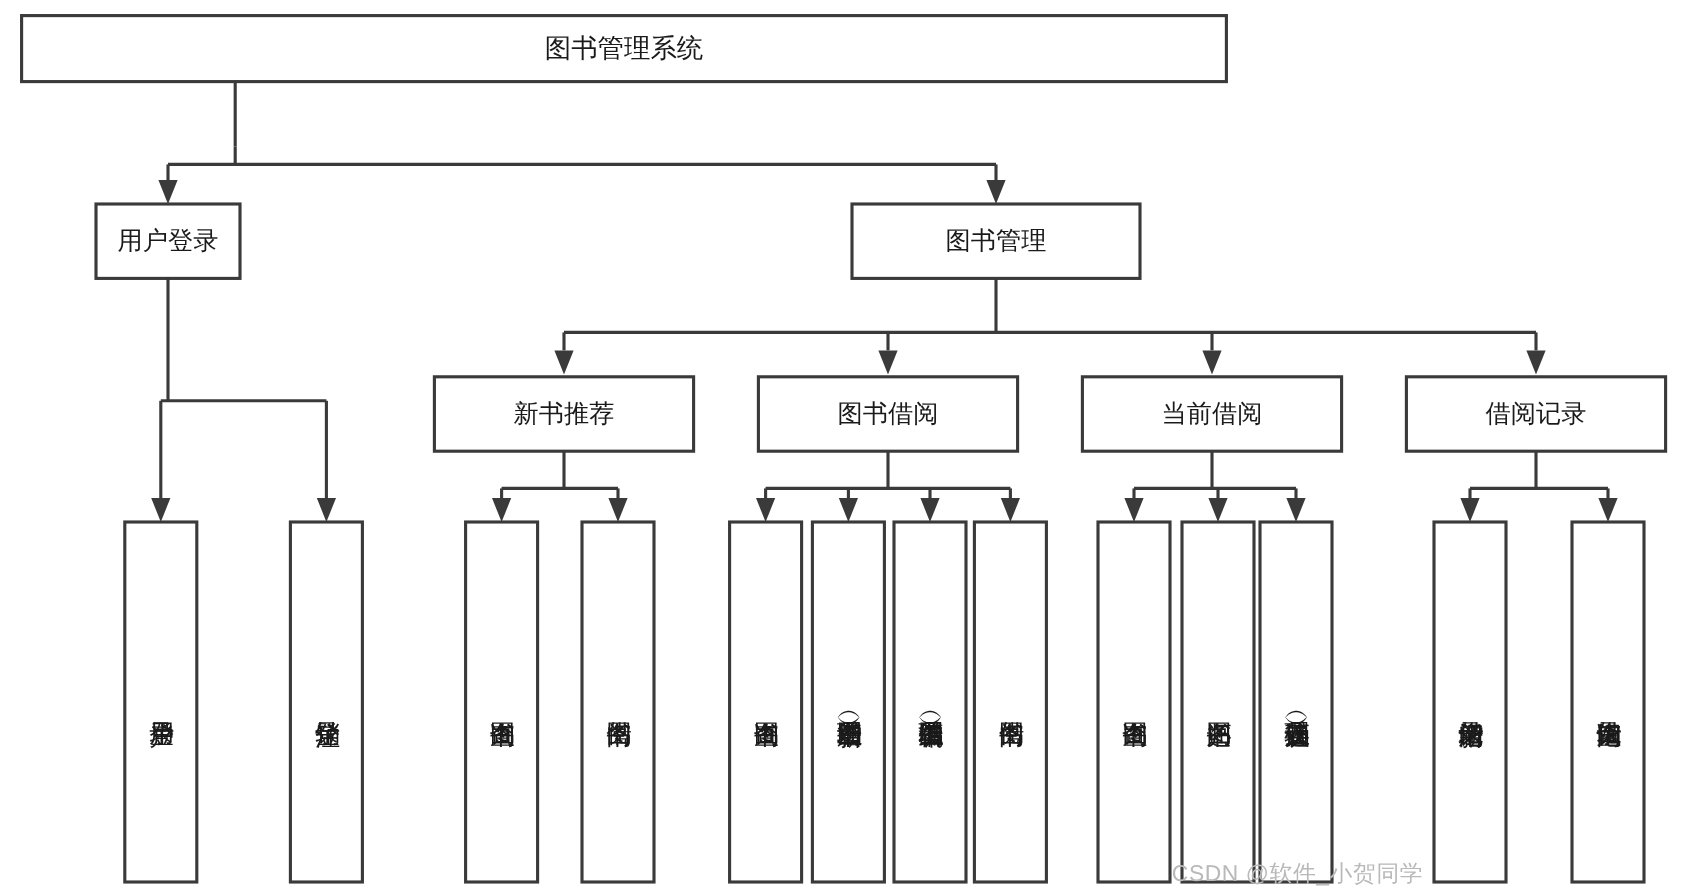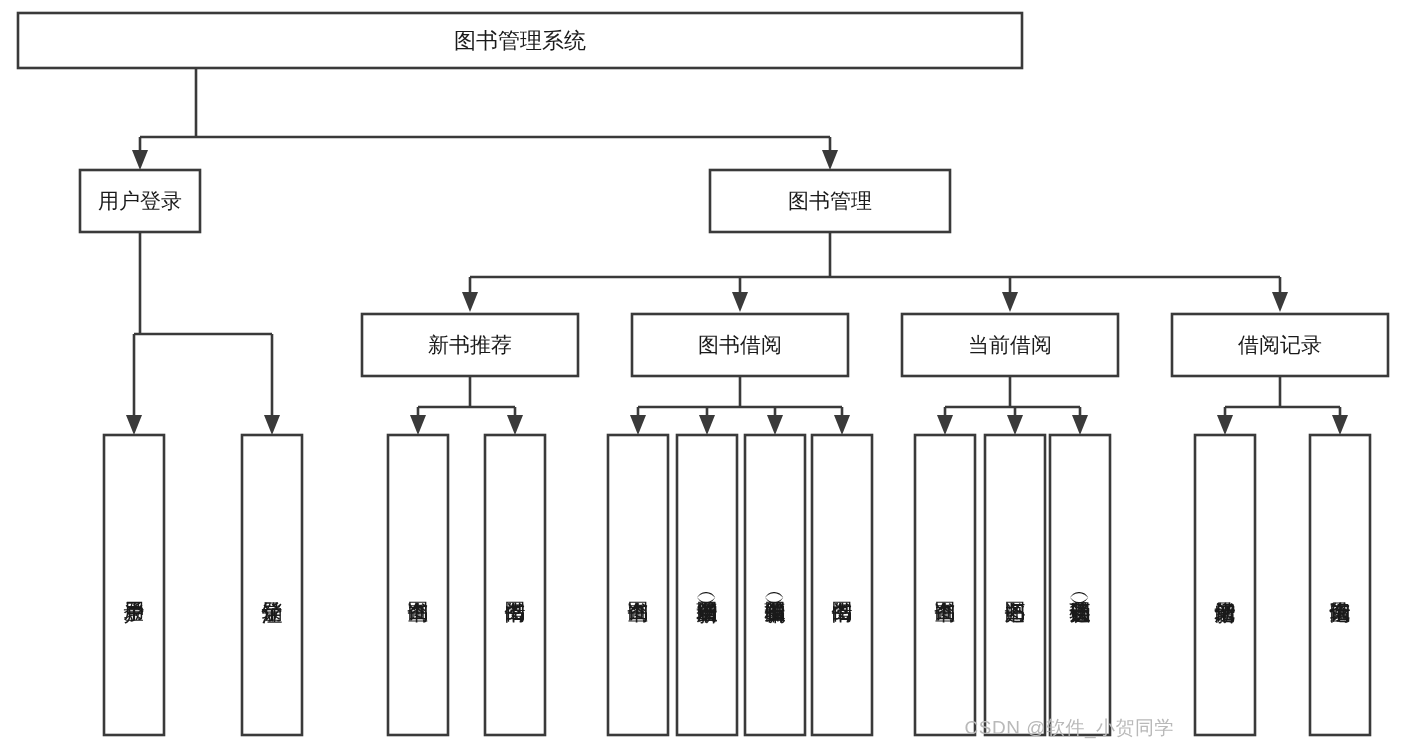--- a/index.html
+++ b/index.html
@@ -66,21 +66,21 @@
     writing-mode: vertical-rl;
     text-orientation: upright;
     white-space: nowrap;
     display: flex;
     align-items: center;
     justify-content: center;
     pointer-events: none;
   }
   #watermark {
     position: absolute;
-    right: 20px;
+    right: 8px;
     bottom: 6px;
     font-family: "Liberation Sans", sans-serif;
     font-size: 19px;
     color: #b9b9b9;
     letter-spacing: 0.5px;
     white-space: nowrap;
   }
 </style>
 </head>
 <body>

